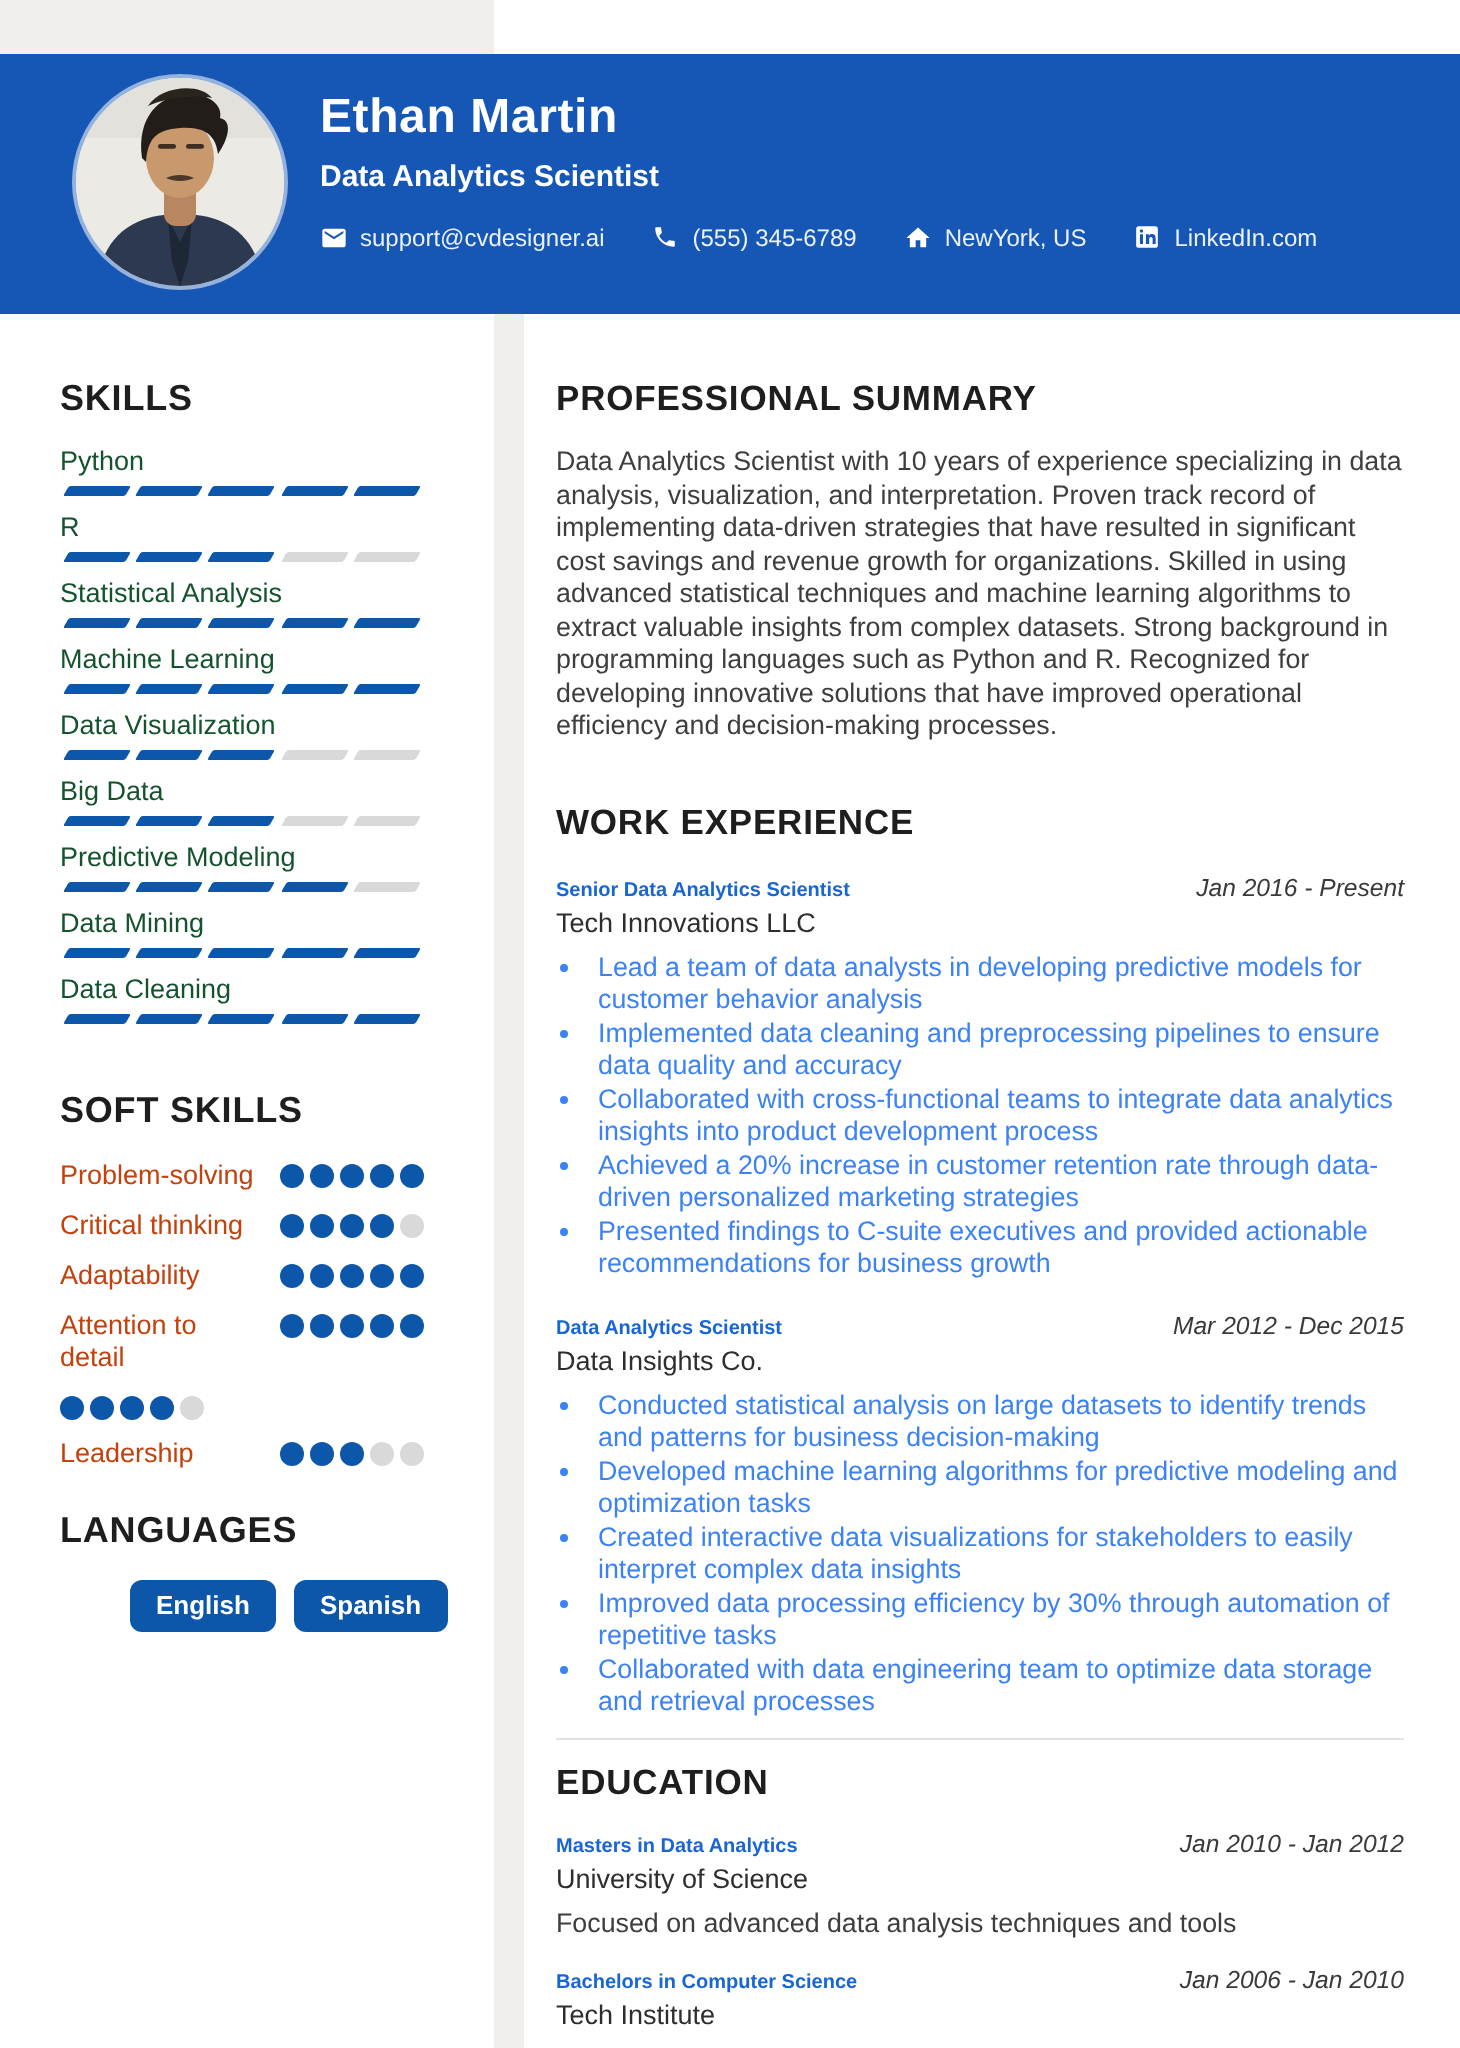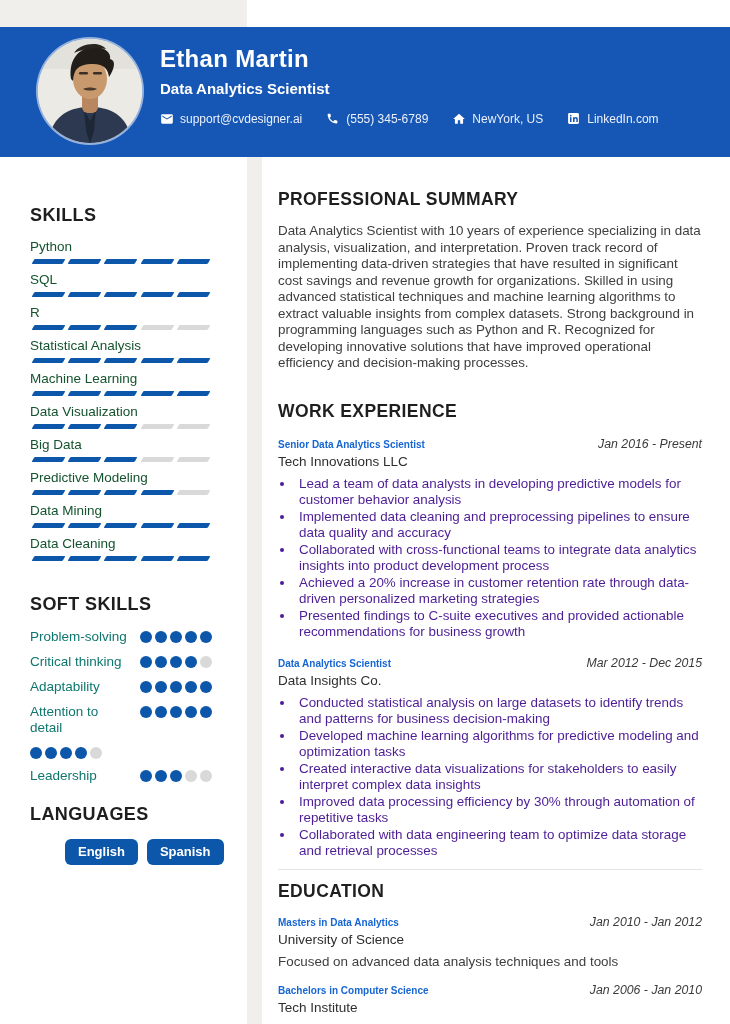--- a/index.html
+++ b/index.html
@@ -28,33 +28,33 @@
   .header-text { position: absolute; left: 160px; top: 18px; width: 540px; color: #fff; }
   .name { font-size: 24px; font-weight: 700; letter-spacing: .3px; }
   .role { font-size: 15px; font-weight: 700; margin-top: 7px; }
   .contacts { display: flex; align-items: center; gap: 24px; margin-top: 15px; font-size: 12px; color: #eaf0fc; }
   .contact { display: flex; align-items: center; gap: 6px; white-space: nowrap; }
   .cicon { width: 14px; height: 14px; flex: 0 0 auto; display: inline-flex; }
 
   
   .sidebar { position: absolute; left: 30px; top: 157px; width: 182px; }
   .side-heading { font-size: 18px; font-weight: 700; color: #1e1e1e; letter-spacing: .4px; }
-  .h-skills { margin-top: 48px; }
+  .h-skills { margin-top: 32px; }
   .skills-list { margin-top: 13px; }
   .skill { margin-bottom: 8px; }
   .skill-label { font-size: 13.5px; color: #14532d; margin-bottom: 4px; line-height: 16px; }
   .skill-bar { display: flex; gap: 5px; padding: 0 3px; }
   .seg { flex: 1; height: 5px; border-radius: 1px; transform: skewX(-30deg); }
   .seg.on { background: var(--accent); }
   .seg.off { background: var(--inactive); }
 
   .h-soft { margin-top: 33px; }
   .soft-list { margin-top: 14px; }
   .soft-row { display: flex; justify-content: space-between; margin-bottom: 9px; }
-  .soft-label { font-size: 13.5px; color: #0f766e; line-height: 16px; width: 104px; }
+  .soft-label { font-size: 13.5px; color: #c2410c; line-height: 16px; width: 104px; }
   .dots { display: flex; gap: 3px; margin-top: 2px; }
   .dot { width: 12px; height: 12px; border-radius: 50%; }
   .dot.on { background: var(--accent); }
   .dot.off { background: var(--inactive); }
 
   .h-lang { margin-top: 20px; }
   .chips { margin-top: 14px; display: flex; gap: 9px; padding-left: 35px; }
   .chip {
     background: var(--accent); color: #fff; font-size: 13px; font-weight: 700;
     padding: 5px 13px; border-radius: 6px; border: none; line-height: 16px;
@@ -66,21 +66,21 @@
   .main-heading { font-size: 17.5px; font-weight: 700; color: #1e1e1e; letter-spacing: .4px; }
   .h-summary { margin-top: 32px; }
   .summary { margin-top: 13px; font-size: 13.4px; line-height: 16.5px; color: #3e3e3e; }
   .h-exp { margin-top: 29px; }
   .job { margin-top: 15px; }
   .entry-head { display: flex; justify-content: space-between; align-items: baseline; }
   .entry-title { font-size: 10px; font-weight: 700; color: var(--link); text-decoration: none; }
   .entry-date { font-size: 12.3px; font-style: italic; color: #3a3a3a; }
   .entry-org { font-size: 13.5px; color: #2e2e2e; margin-top: 3px; }
   .job ul { margin: 7px 0 0 17px; padding: 0; }
-  .job li { font-size: 13.4px; line-height: 16.5px; color: #4c1d95; padding-left: 4px; }
+  .job li { font-size: 13.4px; line-height: 16.5px; color: #3b82f6; padding-left: 4px; }
   .divider { border: none; border-top: 1px solid #e4e4e4; margin-top: 9px; }
   .h-edu { margin-top: 11px; }
   .edu { margin-top: 13px; }
   .edu-detail { font-size: 13.4px; color: #3e3e3e; margin-top: 7px; line-height: 16.5px; }
 </style>
 </head>
 <body style="--header-bg: #1656b4; --accent: #0d57aa; --link: #1766d3; --inactive: #d9d9d9; --pagebg: #f0efec;">
 
 <div class="top-strip"></div>
 
@@ -157,30 +157,20 @@
         <div class="skill-label">Python</div>
         <div class="skill-bar">
           <span class="seg on"></span>
           <span class="seg on"></span>
           <span class="seg on"></span>
           <span class="seg on"></span>
           <span class="seg on"></span>
         </div>
       </div>
       <div class="skill">
-        <div class="skill-label">SQL</div>
-        <div class="skill-bar">
-          <span class="seg on"></span>
-          <span class="seg on"></span>
-          <span class="seg on"></span>
-          <span class="seg on"></span>
-          <span class="seg on"></span>
-        </div>
-      </div>
-      <div class="skill">
         <div class="skill-label">R</div>
         <div class="skill-bar">
           <span class="seg on"></span>
           <span class="seg on"></span>
           <span class="seg on"></span>
           <span class="seg off"></span>
           <span class="seg off"></span>
         </div>
       </div>
       <div class="skill">

